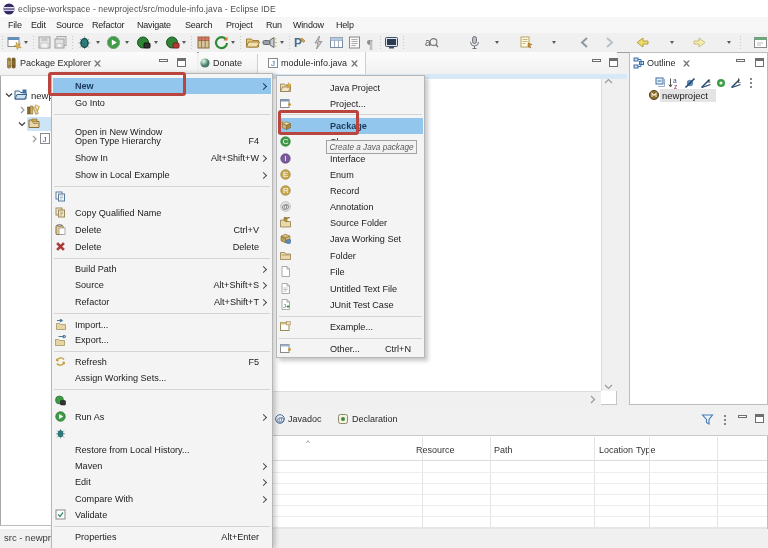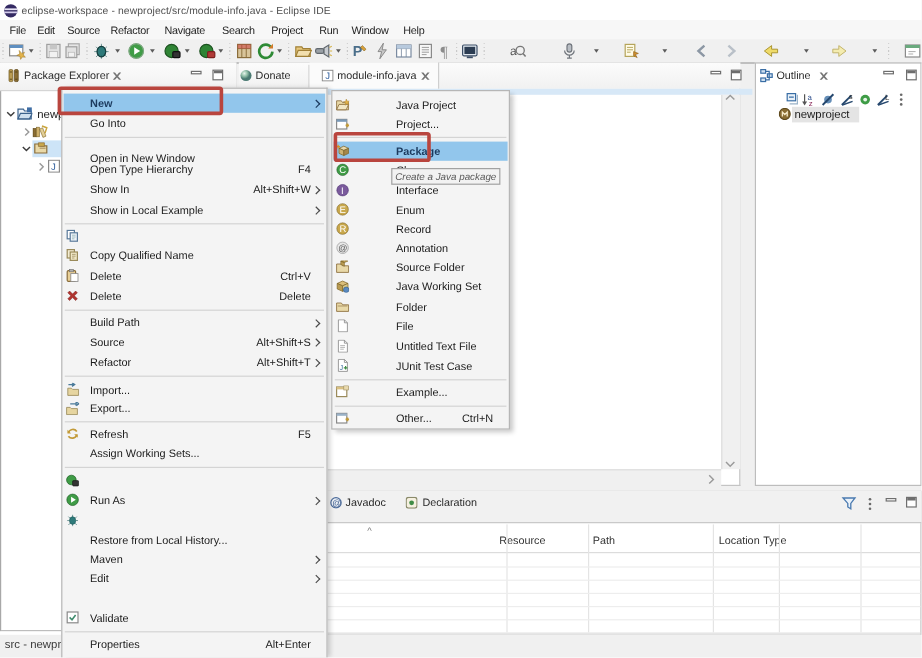--- a/index.html
+++ b/index.html
@@ -502,20 +502,24 @@
         <span class="t">Restore from Local History...</span>
       </div>
     <div class="mi" style="top:384px">
         <span class="t">Maven</span>
         <span class="ar"></span>
       </div>
     <div class="mi" style="top:400px">
         <span class="t">Edit</span>
         <span class="ar"></span>
       </div>
+    <div class="mi" style="top:417px">
+        <span class="t">Compare With</span>
+        <span class="ar"></span>
+      </div>
     <div class="mi" style="top:433px">
         <span class="t">Validate</span>
       </div>
     <div class="msep" style="top:452px"></div>
     <div class="mi" style="top:455px">
         <span class="t">Properties</span>
         <span class="sc">Alt+Enter</span>
       </div>
 
     <svg class="mic" style="top:117px" viewBox="0 0 11 11">

